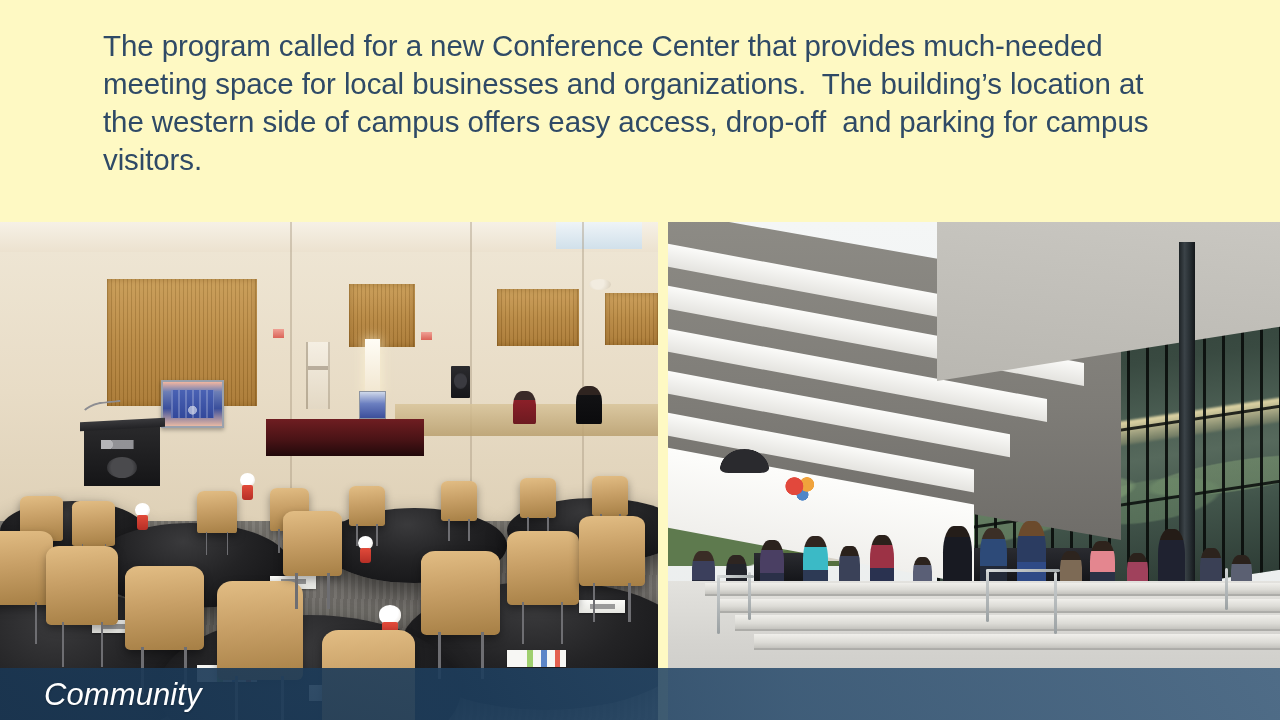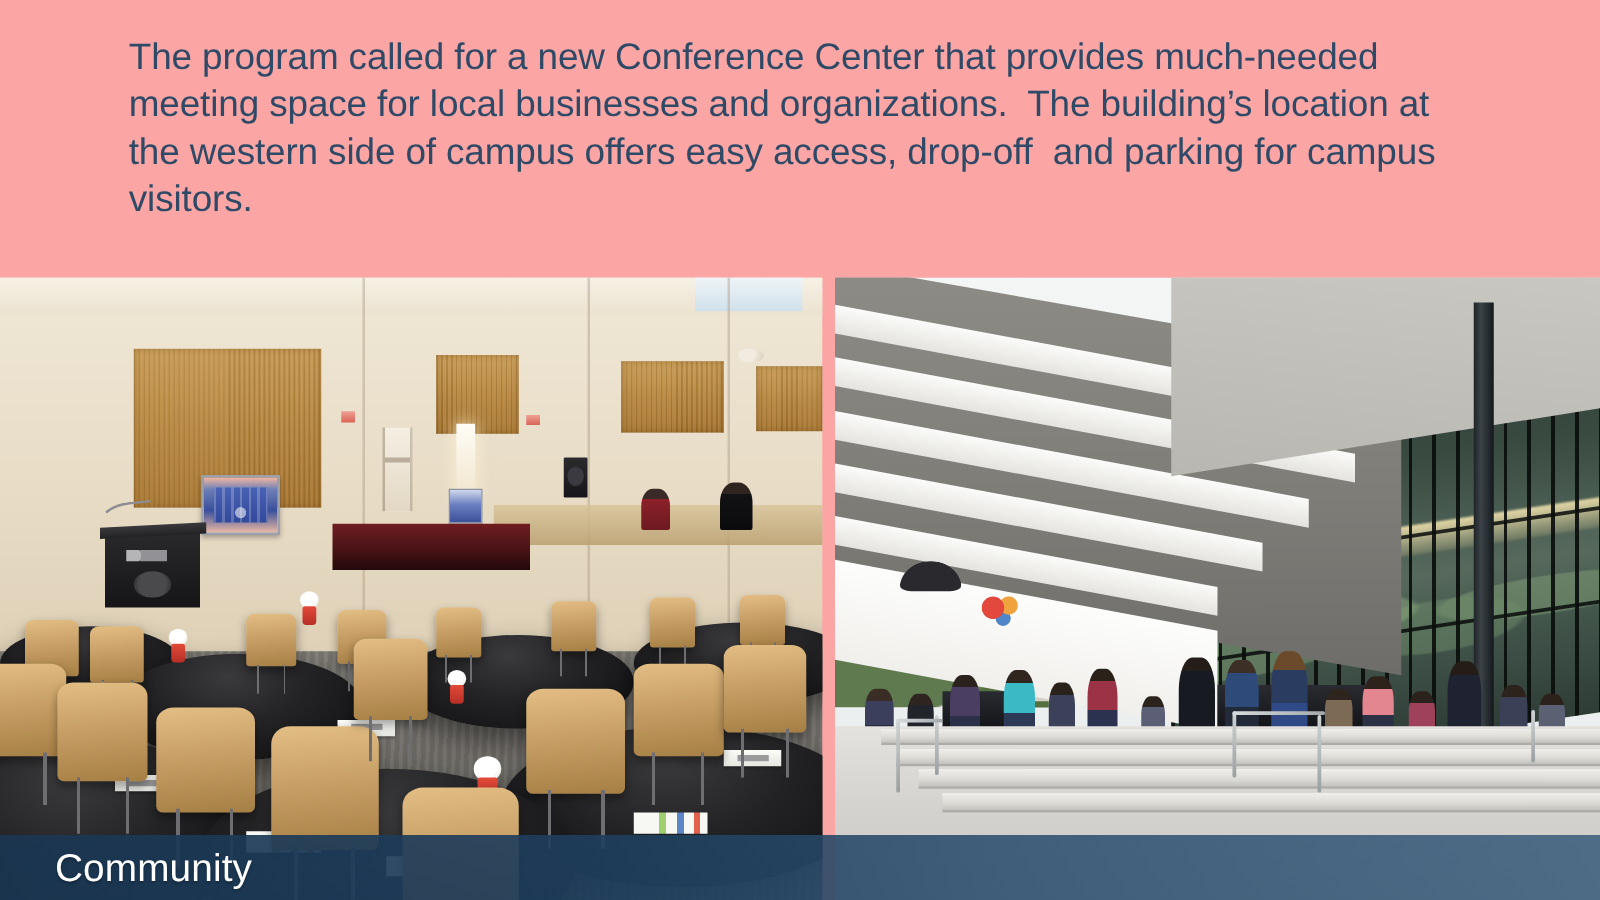--- a/index.html
+++ b/index.html
@@ -10,21 +10,21 @@
     height: 720px;
     overflow: hidden;
     background: #ffffff;
     font-family: "Liberation Sans", sans-serif;
   }
 
   .slide {
     position: relative;
     width: 1280px;
     height: 720px;
-    background: #fca5a5;
+    background: #fef9c3;
     overflow: hidden;
   }
 
   
   .caption-block {
     position: absolute;
     left: 103px;
     top: 27px;
     width: 1070px;
   }
@@ -380,21 +380,21 @@
   }
 
   
   .title-banner{
     position:absolute; left:0; top:668px; width:1280px; height:52px;
     background: linear-gradient(90deg,
         rgba(26,54,82,.93) 0%,
         rgba(30,62,93,.90) 38%,
         rgba(44,78,110,.88) 62%,
         rgba(58,92,124,.86) 100%);
-    display:flex; align-items:center;
+    display:flex; align-items:center;font-style:italic;
   }
   .title-banner-text{
     color:#ffffff;
     font-size:31px;
     line-height:1;
     font-weight:400;
     margin-left:44px;
     letter-spacing:.1px;
     font-family:"Liberation Sans", sans-serif;
     text-shadow:0 1px 2px rgba(0,0,0,.25);

